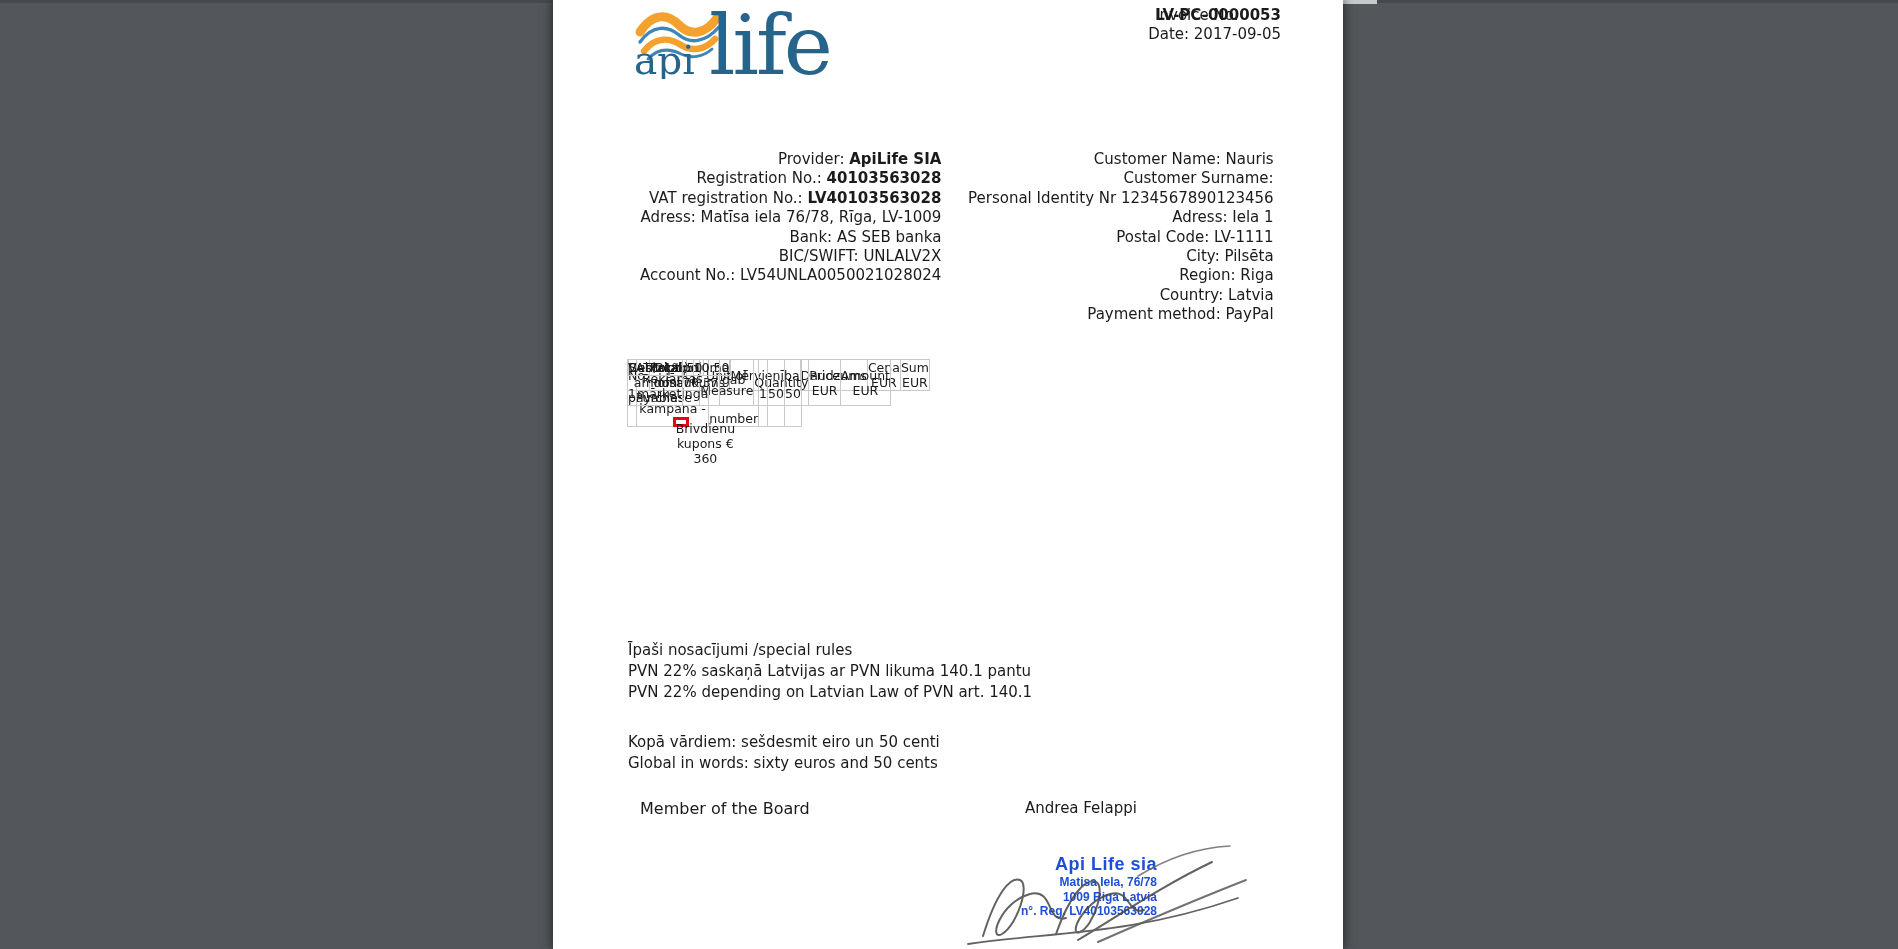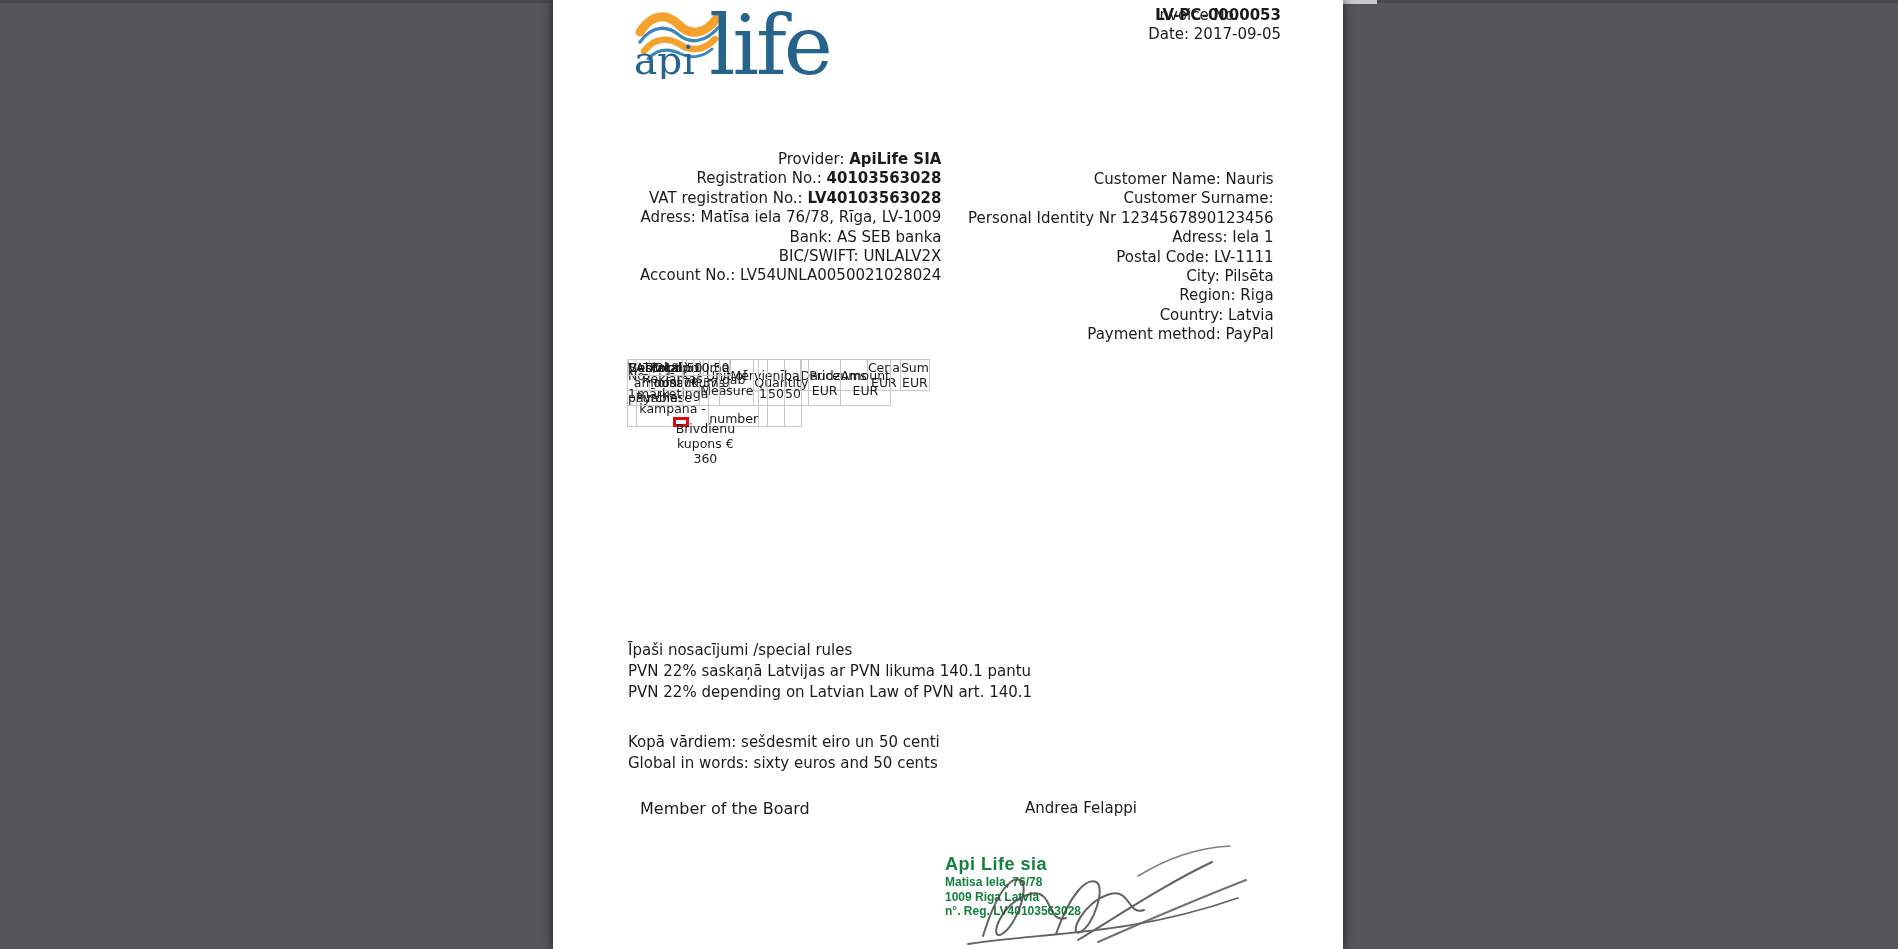--- a/index.html
+++ b/index.html
@@ -19,21 +19,21 @@
   
   .logo{left:80px;top:5px;width:215px;height:74px;}
   
   .inv-head{right:62px;top:6px;text-align:right;font-size:15px;line-height:19px;white-space:nowrap;}
   .inv-head .b{font-weight:bold;position:static;}
   .inv-head div{position:static;}
   
   .block{font-size:15px;line-height:19.4px;white-space:nowrap;}
   .block div, .block span{position:static;text-align:right;}
   .provider{left:87px;top:150px;}
-  .customer{left:415px;top:150px;margin-top:20px;}
+  .customer{left:415px;top:150px;}
   .bold{font-weight:bold;}
   
   table.inv{
     left:74px;top:359px;border-collapse:collapse;table-layout:fixed;width:662px;
     font-size:12.5px;text-align:center;color:#1b1b1b;
   }
   table.inv td{border:1px solid #c9c9c9;padding:0;vertical-align:middle;position:static;}
   table.inv td div{position:static;}
   td.blank{border:none;border-left:1px solid #c9c9c9;}
   td.tlabel{text-align:right;padding-right:7px;line-height:15px;}
@@ -47,21 +47,21 @@
   }
   
   .rules{left:75px;top:640px;font-size:15px;line-height:21px;white-space:nowrap;}
   .rules div{position:static;}
   .words{left:75px;top:732px;font-size:15px;line-height:21px;white-space:nowrap;}
   .words div{position:static;}
   .member{left:87px;top:799px;font-size:16px;white-space:nowrap;}
   .signer{left:472px;top:799px;font-size:15px;white-space:nowrap;}
   
   .stamp{
-    left:392px;top:853px;width:212px;text-align:left;color:#15803d;
+    left:392px;top:853px;width:212px;text-align:right;color:#1d4ed8;
     font-family:"Liberation Sans", sans-serif;
   }
   .stamp div{position:static;}
   .stamp-name{font-size:18px;font-weight:bold;letter-spacing:.5px;line-height:22px;}
   .stamp-line{font-size:12px;font-weight:bold;line-height:14.5px;}
   .sig{left:375px;top:836px;}
 </style>
 </head>
 <body>
 

